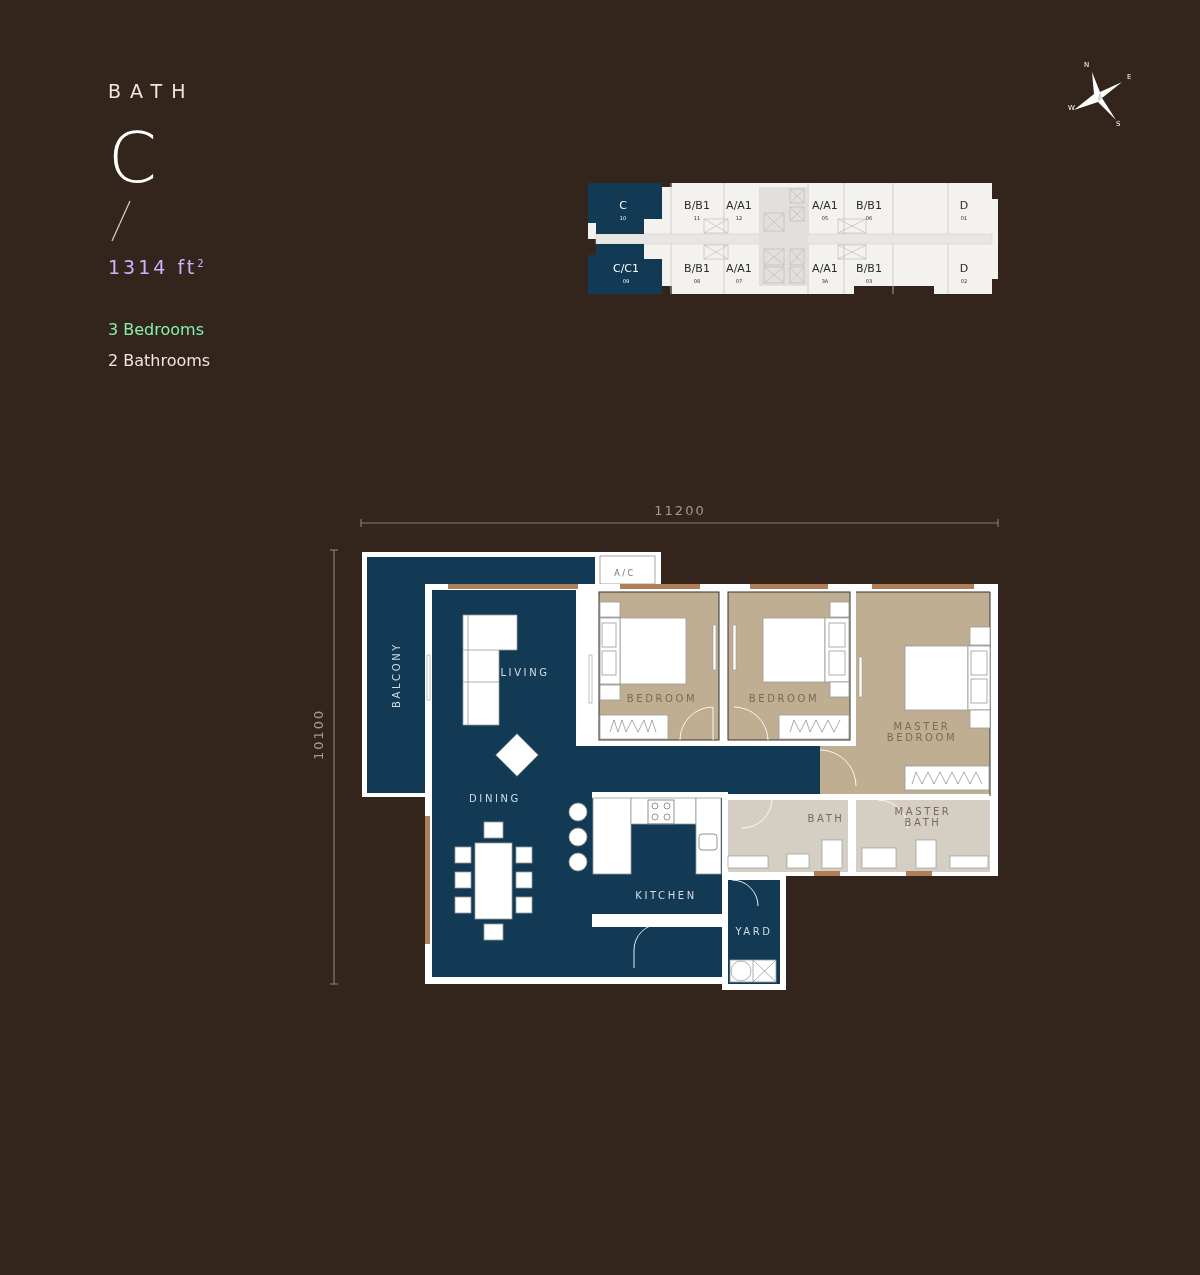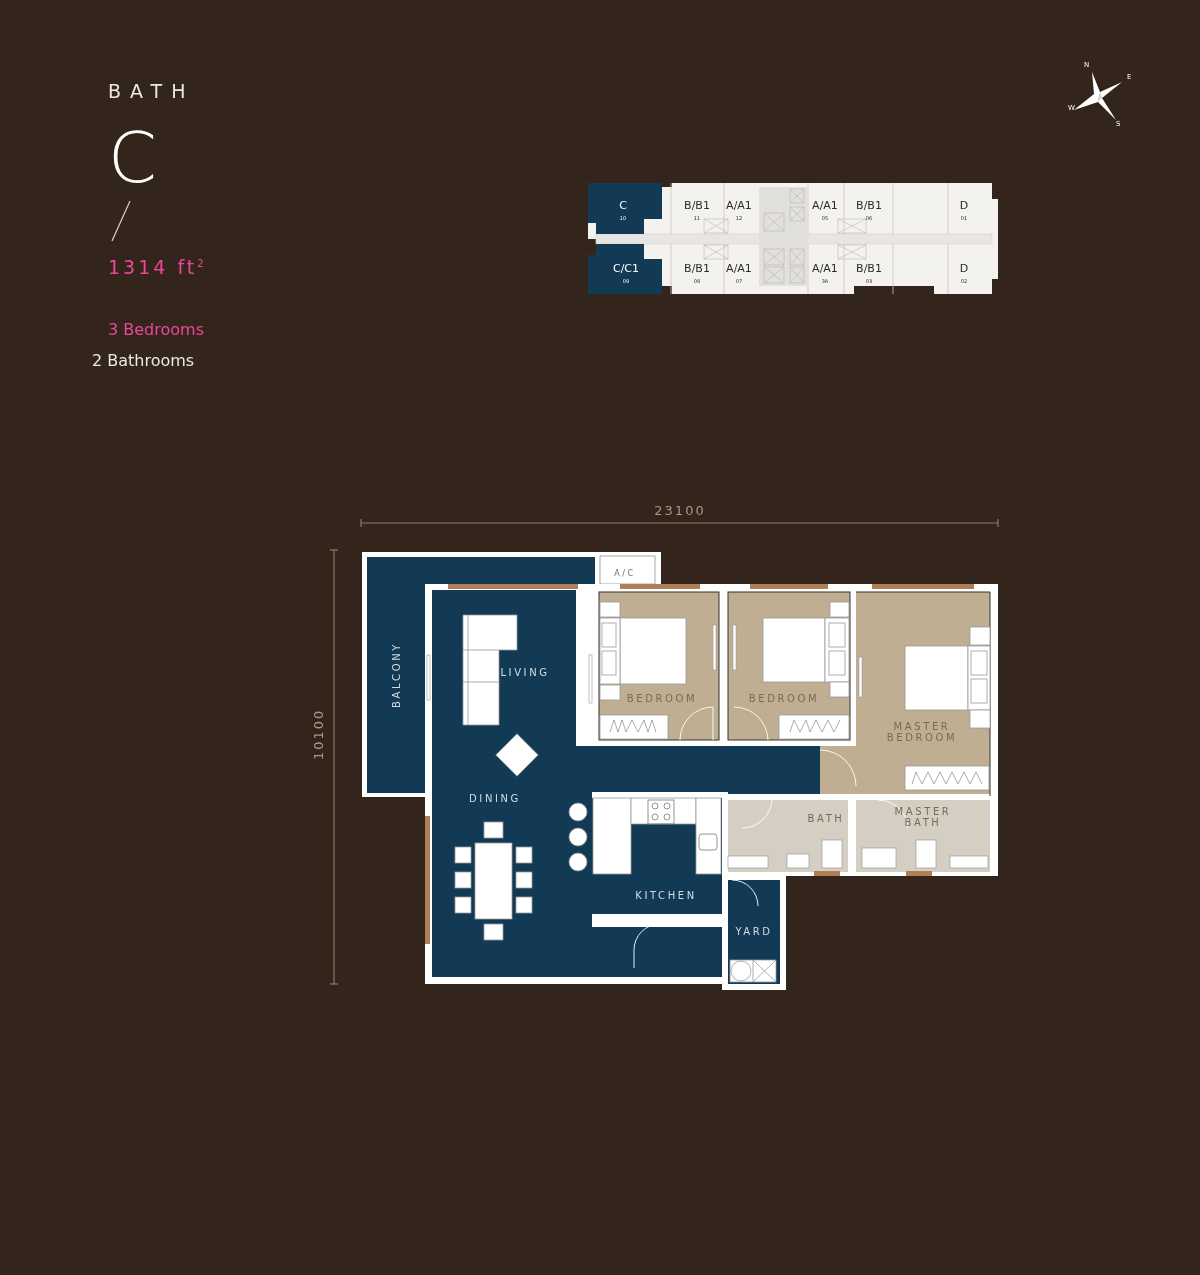--- a/index.html
+++ b/index.html
@@ -2,24 +2,24 @@
 <html><head>
 <meta charset="utf-8">
 <style>
   html, body { margin:0; padding:0; }
   body { width:1200px; height:1275px; background:#33251c; position:relative; overflow:hidden;
          font-family:"DejaVu Sans", sans-serif; color:#f3efe9; }
   .abs { position:absolute; }
   .type-label { left:108px; top:80px; font-size:19px; letter-spacing:9px; color:#ece7e0; }
   .type-letter { left:108px; top:118px; font-size:70px; font-weight:300; color:#fff; line-height:80px; font-family:"DejaVu Sans", sans-serif; }
   .slash { left:110px; top:200px; width:26px; height:42px; }
-  .area { left:108px; top:256px; font-size:19px; letter-spacing:3px; color:#ec4899; }
+  .area { left:108px; top:256px; font-size:19px; letter-spacing:3px; color:#c4b5fd; }
   .area sup { font-size:10px; letter-spacing:0; }
-  .beds { left:108px; top:320px; font-size:16px; color:#ec4899; }
-  .baths { left:92px; top:351px; font-size:16px; color:#ece7e0; }
+  .beds { left:108px; top:320px; font-size:16px; color:#86efac; }
+  .baths { left:108px; top:351px; font-size:16px; color:#ece7e0; }
   .keyplan { left:588px; top:183px; width:412px; height:111px; }
   .compass { left:1062px; top:58px; width:76px; height:72px; }
   .dim-h-label { left:640px; top:503px; width:80px; text-align:center; font-size:13px; letter-spacing:2px; color:#a89885; }
   .dim-v-label { left:311px; top:760px; font-size:13px; letter-spacing:2px; color:#a89885;
                  transform:rotate(-90deg); transform-origin:left top; }
   .plan { left:300px; top:510px; width:720px; height:500px; }
   .room-label { font-family:"DejaVu Sans", sans-serif; font-size:10px; letter-spacing:2.6px; }
 </style>
 </head>
 <body>
@@ -125,21 +125,21 @@
     <text x="151" y="100" font-size="5" fill="#2b2b2b">07</text>
     <text x="237" y="89" font-size="11" fill="#2b2b2b">A/A1</text>
     <text x="237" y="100" font-size="5" fill="#2b2b2b">3A</text>
     <text x="281" y="89" font-size="11" fill="#2b2b2b">B/B1</text>
     <text x="281" y="100" font-size="5" fill="#2b2b2b">03</text>
     <text x="376" y="89" font-size="11" fill="#2b2b2b">D</text>
     <text x="376" y="100" font-size="5" fill="#2b2b2b">02</text>
   </g>
 </svg>
 
-<div class="abs dim-h-label">23100</div>
+<div class="abs dim-h-label">11200</div>
 <div class="abs dim-v-label">10100</div>
 
 <svg class="abs plan" viewBox="0 0 720 500">
 
   <g stroke="#8c7a66" stroke-width="1.2">
     <line x1="61" y1="13" x2="698" y2="13"></line>
     <line x1="61" y1="9" x2="61" y2="17"></line>
       <line x1="698" y1="9" x2="698" y2="17"></line>
     <line x1="34" y1="40" x2="34" y2="474"></line>
     <line x1="30" y1="40" x2="38" y2="40"></line>

